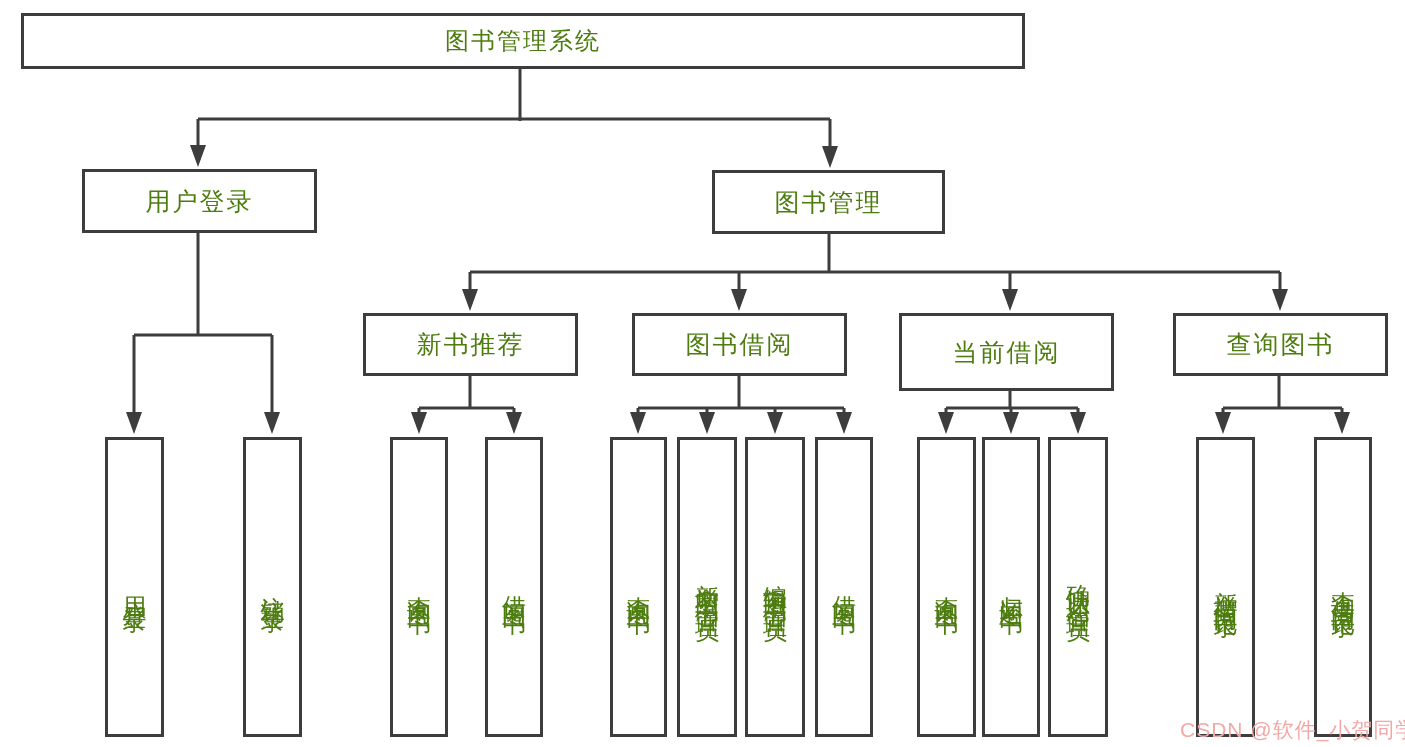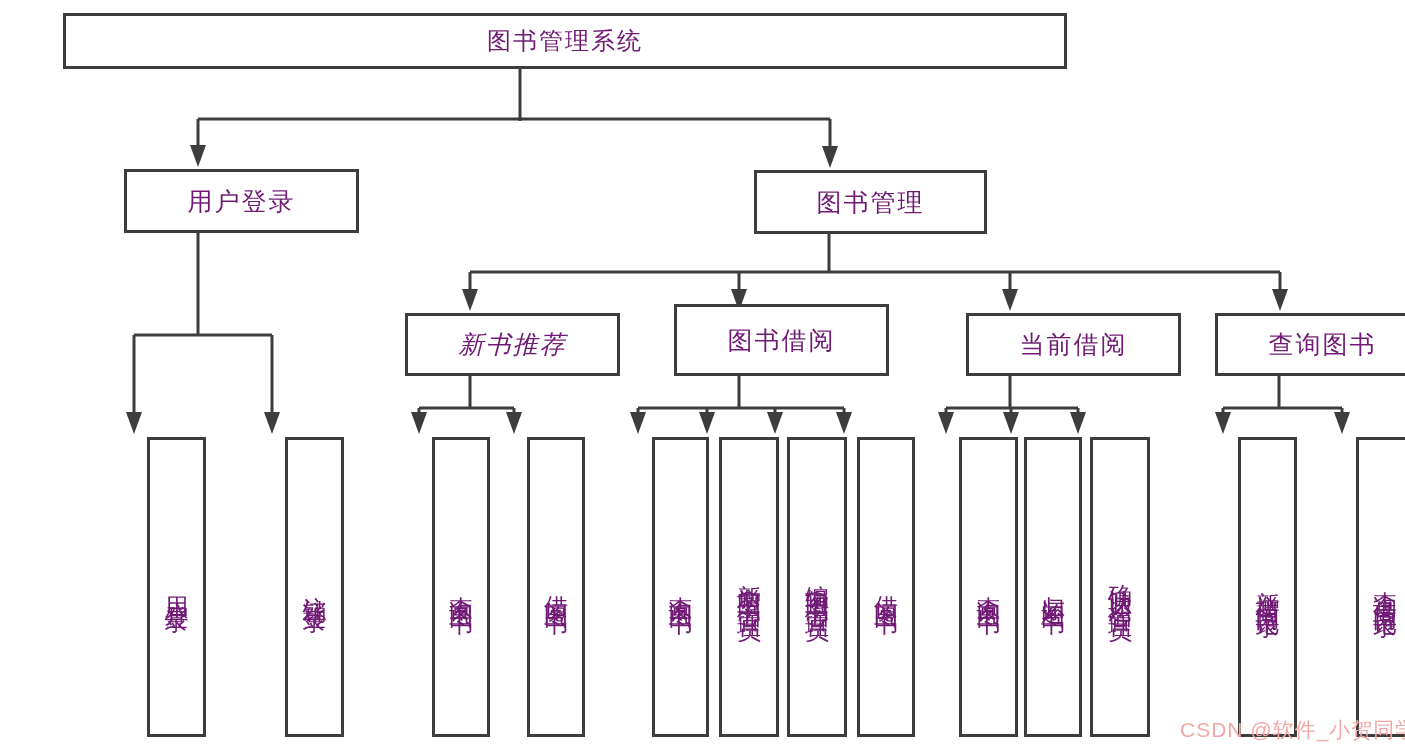--- a/index.html
+++ b/index.html
@@ -22,23 +22,22 @@
     z-index: 1;
   }
   .node {
     position: absolute;
     box-sizing: border-box;
     background: #ffffff;
     border: 3px solid #3d3d3d;
     display: flex;
     align-items: center;
     justify-content: center;
-    color: #701a75;
+    color: #4d7c0f;
     z-index: 2;
-    margin-left: 42px;
   }
   .node.h span {
     font-size: 25px;
     letter-spacing: 2px;
     white-space: nowrap;
   }
   .node.root span {
     font-size: 24px;
     letter-spacing: 2px;
   }
@@ -105,27 +104,27 @@
     <span>图书管理系统</span>
   </div>
 
   <div class="node h" style="left:82px; top:169px; width:235px; height:64px;">
     <span>用户登录</span>
   </div>
   <div class="node h" style="left:712px; top:170px; width:233px; height:64px;align-items:center;">
     <span>图书管理</span>
   </div>
 
-  <div class="node h" style="left:363px; top:313px; width:215px; height:63px;font-style:italic;">
+  <div class="node h" style="left:363px; top:313px; width:215px; height:63px;">
     <span>新书推荐</span>
   </div>
-  <div class="node h" style="left:632px; top:304px; width:215px; height:72px;text-align:right;">
+  <div class="node h" style="left:632px; top:313px; width:215px; height:63px;text-align:right;">
     <span>图书借阅</span>
   </div>
-  <div class="node h" style="left:924px; top:313px; width:215px; height:63px;">
+  <div class="node h" style="left:899px; top:313px; width:215px; height:78px;">
     <span>当前借阅</span>
   </div>
   <div class="node h" style="left:1173px; top:313px; width:215px; height:63px;">
     <span>查询图书</span>
   </div>
 
   <div class="node leaf" style="left:105px; top:437px; width:59px; height:300px;">
     <span>用户登录</span>
   </div>
   <div class="node leaf" style="left:243px; top:437px; width:59px; height:300px;">

